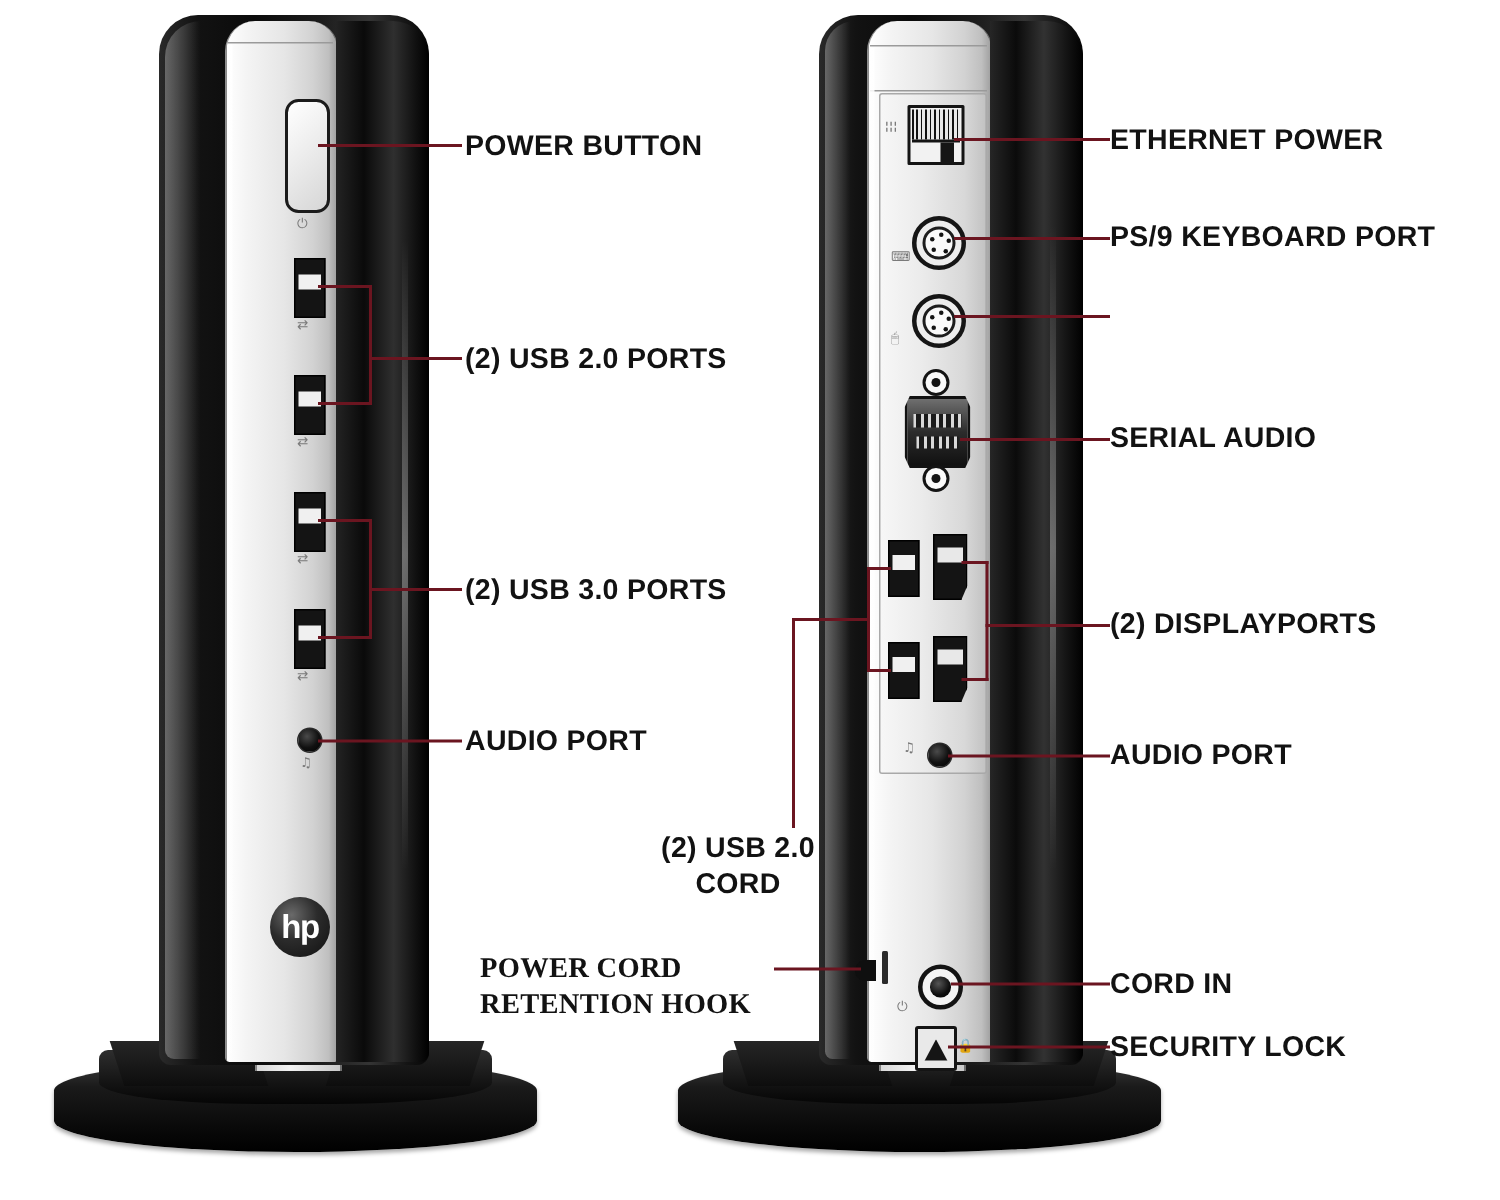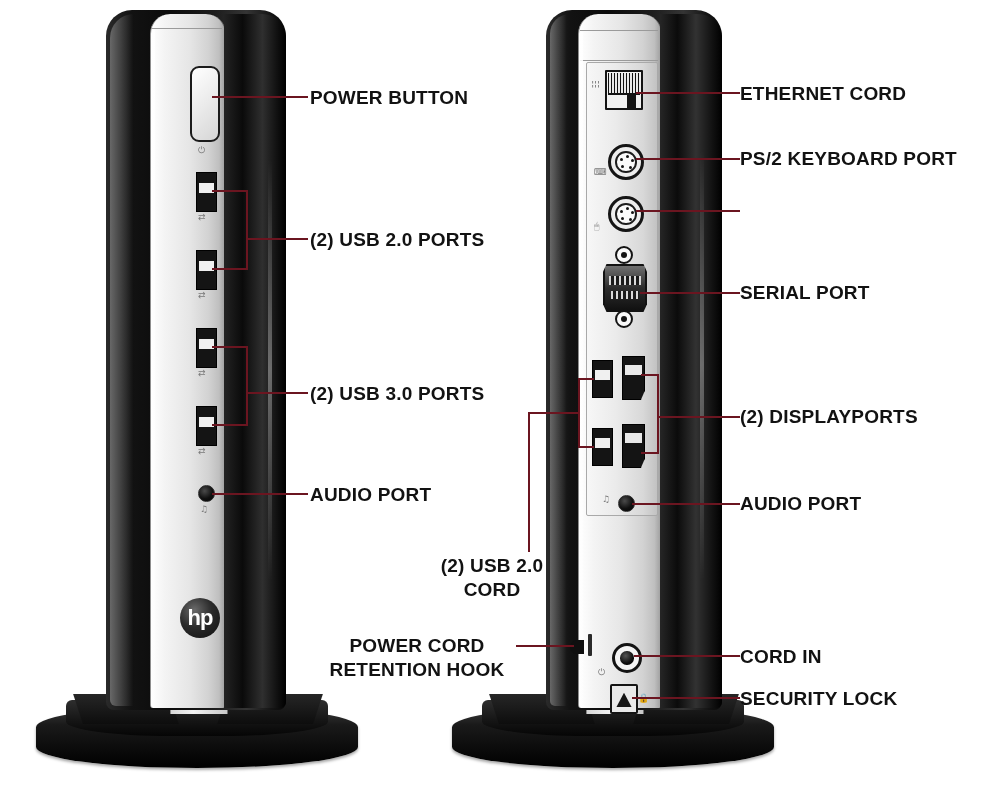--- a/index.html
+++ b/index.html
@@ -30,21 +30,21 @@
     position: absolute;
     font-family: "Liberation Sans", sans-serif;
     font-weight: bold;
     font-size: 19px;
     letter-spacing: 0.2px;
     line-height: 24px;
     color: #121212;
     white-space: pre;
   }
   .label.left-anchored  { text-align: center; }
-  .label.right-anchored { text-align: center; }
+  .label.right-anchored { text-align: left; font-family: Liberation Serif, serif; }
   .label.centered       { text-align: center; }
 
   
   .lead-h {
     position: absolute;
     height: 2px;
     background: #6b1520;
   }
   .lead-v {
     position: absolute;
@@ -461,23 +461,23 @@
   <div class="lead-v" style="left:578px; top:378px; height:70px;"></div>
   <div class="lead-h" style="left:528px; top:412px; width:52px;"></div>
   <div class="lead-v" style="left:528px; top:412px; height:140px;"></div>
 
   <div class="lead-h" style="left:632px; top:503px; width:108px;"></div>
   <div class="lead-h" style="left:634px; top:655px; width:106px;"></div>
   <div class="lead-h" style="left:632px; top:697px; width:108px;"></div>
 
   <div class="lead-h" style="left:516px; top:645px; width:58px;"></div>
 
-  <div class="label left-anchored" style="left:740px; top:82px;">ETHERNET CORD</div>
-  <div class="label left-anchored" style="left:740px; top:147px;">PS/2 KEYBOARD PORT</div>
-  <div class="label left-anchored" style="left:740px; top:281px;">SERIAL PORT</div>
+  <div class="label left-anchored" style="left:740px; top:82px;">ETHERNET POWER</div>
+  <div class="label left-anchored" style="left:740px; top:147px;">PS/9 KEYBOARD PORT</div>
+  <div class="label left-anchored" style="left:740px; top:281px;">SERIAL AUDIO</div>
   <div class="label left-anchored" style="left:740px; top:405px;">(2) DISPLAYPORTS</div>
   <div class="label left-anchored" style="left:740px; top:492px;">AUDIO PORT</div>
 
   <div class="label centered" style="left:430px; top:554px; width:124px;">(2) USB 2.0</div>
   <div class="label centered" style="left:430px; top:578px; width:124px;">CORD</div>
 
   <div class="label right-anchored" style="left:320px; top:634px; width:194px;">POWER CORD</div>
   <div class="label right-anchored" style="left:320px; top:658px; width:194px;">RETENTION HOOK</div>
 
   <div class="label left-anchored" style="left:740px; top:645px;">CORD IN</div>

